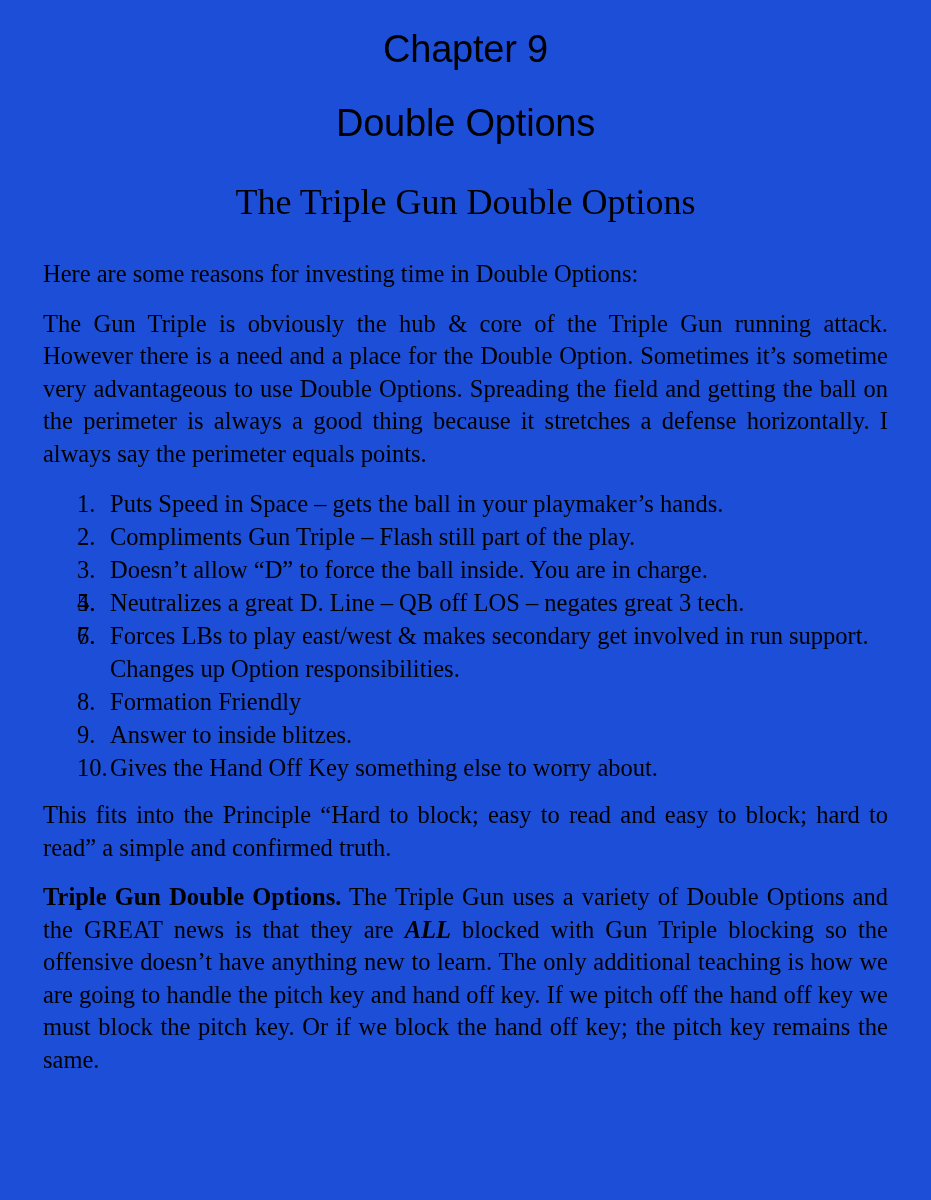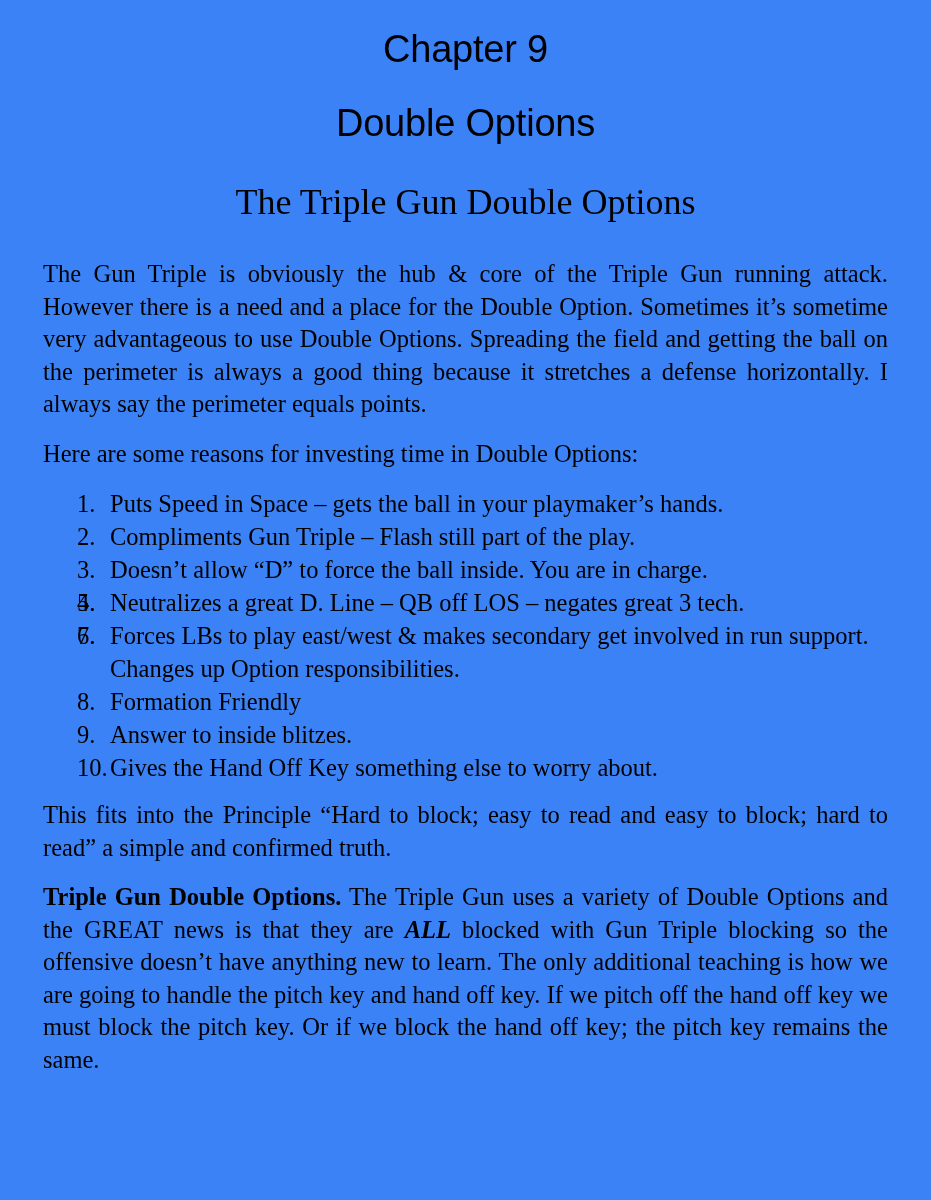--- a/index.html
+++ b/index.html
@@ -16,21 +16,21 @@
     color: #000000;
     -webkit-font-smoothing: antialiased;
   }
 
   .page {
     position: relative;
     width: 931px;
     height: 1200px;
     box-sizing: border-box;
     padding: 0 43px 0 43px;
-    background: #3b82f6;
+    background: #1d4ed8;
   }
 
   
   .h-chapter {
     text-align: center;
     font-family: "Liberation Sans", "DejaVu Sans", sans-serif;
     font-size: 38px;
     font-weight: 400;
     line-height: 1.0;
     letter-spacing: -0.2px;
@@ -110,23 +110,23 @@
 <div class="page">
 
   <h1 class="h-chapter">Chapter 9</h1>
 
   <h1 class="h-title">Double Options</h1>
 
   <h2 class="h-subtitle">The Triple Gun Double Options</h2>
 
   <div class="body-block">
 
+    <p class="para nojust">Here are some reasons for investing time in Double Options:</p>
+
     <p class="para">The Gun Triple is obviously the hub &amp; core of the Triple Gun running attack. However there is a need and a place for the Double Option. Sometimes it’s sometime very advantageous to use Double Options. Spreading the field and getting the ball on the perimeter is always a good thing because it stretches a defense horizontally. I always say the perimeter equals points.</p>
-
-    <p class="para nojust">Here are some reasons for investing time in Double Options:</p>
 
     <div class="list-wrap">
       <ol class="reasons" id="reasons-list">
           <li><span class="num">1.</span><span class="txt">Puts Speed in Space – gets the ball in your playmaker’s hands.</span></li>
           <li><span class="num">2.</span><span class="txt">Compliments Gun Triple – Flash still part of the play.</span></li>
           <li><span class="num">3.</span><span class="txt">Doesn’t allow “D” to force the ball inside. You are in charge.</span></li>
           <li><span class="num">4.</span></li>
           <li><span class="num">5.</span><span class="txt">Neutralizes a great D. Line – QB off LOS – negates great 3 tech.</span></li>
           <li><span class="num">6.</span></li>
           <li><span class="num">7.</span><span class="txt">Forces LBs to play east/west &amp; makes secondary get involved in run support. Changes up Option responsibilities.</span></li>

